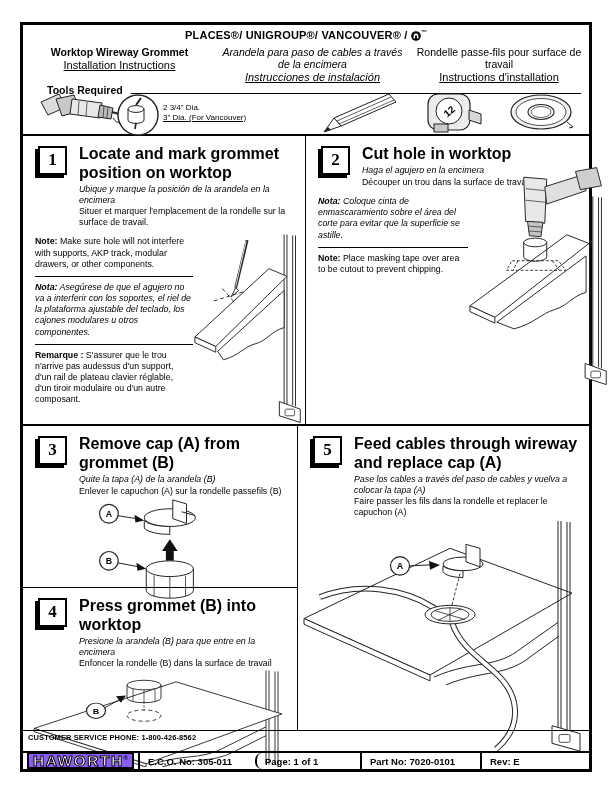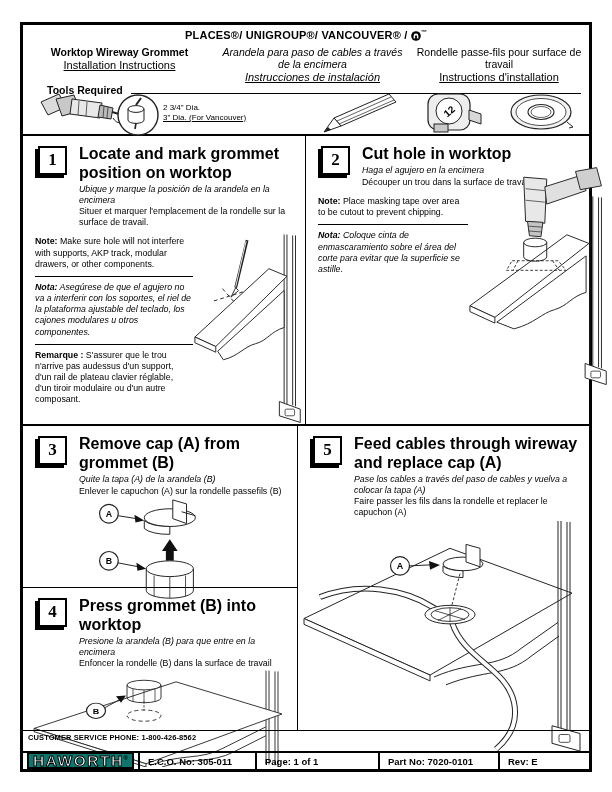--- a/index.html
+++ b/index.html
@@ -62,25 +62,25 @@
   .illus { flex:1; display:flex; justify-content:center; }
 
   
   .phone-row { height:31px; border-top:1.5px solid #000; font-size:7.5px;
     font-weight:bold; padding:2.5px 0 0 5px; letter-spacing:.1px; }
   .fbar { height:19px; border-top:2.5px solid #000; display:flex; align-items:stretch; }
   .fcell { border-left:2px solid #000; font-weight:bold; font-size:9.5px;
     display:flex; align-items:center; padding:0 8px; white-space:nowrap; }
   .fcell:first-child { border-left:none; padding:0 4px; }
   .logo-box { border:2px solid #000; height:17px; margin-top:-1px; display:flex;
-    align-items:center; padding:0 4px; background:#0f766e; }
+    align-items:center; padding:0 4px; background:#8b5cf6; }
   .logo-txt { font-weight:bold; font-size:15.5px; letter-spacing:1.5px;
     color:#fff; -webkit-text-stroke:1px #000; text-stroke:1px #000; line-height:1; }
   .logo-reg { font-size:6px; align-self:flex-start; margin-top:1px; }
-  .f-eco { width:117px; } .f-page { width:123px; } .f-part { width:120px; } .f-rev { flex:1; }
+  .f-eco { width:117px; } .f-page { width:105px;border-radius:7px; } .f-part { width:120px; } .f-rev { flex:1; }
 
   svg text { font-family:"Liberation Sans", sans-serif; }
 </style>
 </head>
 <body>
 
 <div class="sheet">
   <div class="frame">
 
     <div class="hdr">
@@ -210,22 +210,22 @@
         <div class="step-head">
           <div class="numbox">2</div>
           <div class="st-txt">
             <div class="st-en">Cut hole in worktop</div>
             <div class="st-es">Haga el agujero en la encimera</div>
             <div class="st-fr">Découper un trou dans la surface de travail</div>
           </div>
         </div>
         <div class="step-body">
           <div class="notes notes-2">
+            <div class="nblock nb-it"><b>Nota:</b><span> Coloque cinta de enmascaramiento sobre el área del corte para evitar que la superficie se astille.</span></div>
             <div class="nblock"><b>Note:</b><span> Place masking tape over area to be cutout to prevent chipping.</span></div>
-            <div class="nblock nb-it"><b>Nota:</b><span> Coloque cinta de enmascaramiento sobre el área del corte para evitar que la superficie se astille.</span></div>
           </div>
           <div class="illus" style="margin-top:-24px;">
             <svg width="144" height="230" viewBox="0 0 150 238">
               <g stroke="#222" stroke-width="1" fill="none">
                 <path d="M127,34 V210"></path>
                   <path d="M130,34 V211"></path>
                 <path d="M136,35 V212"></path>
                   <path d="M139,35 V213"></path>
               </g>
               <polygon points="122,208 144,216 144,230 122,223" fill="#fff" stroke="#222" stroke-width="1"></polygon>

